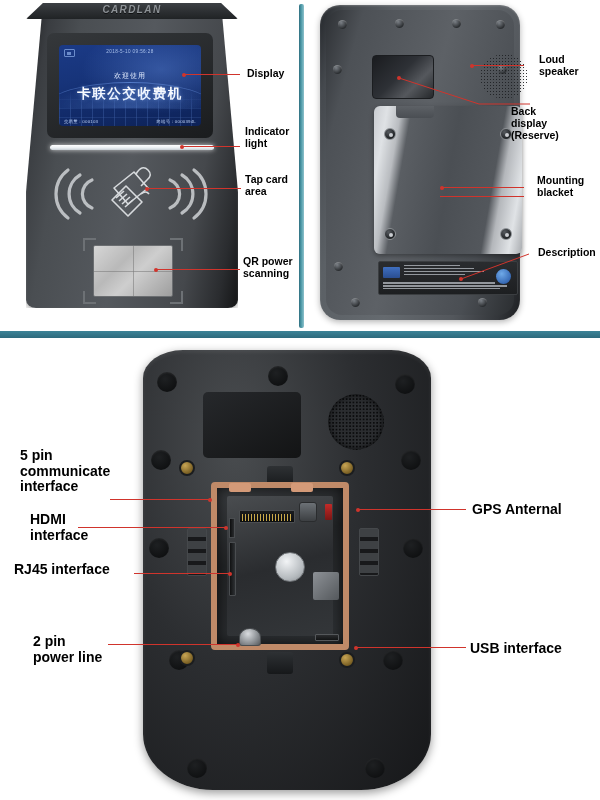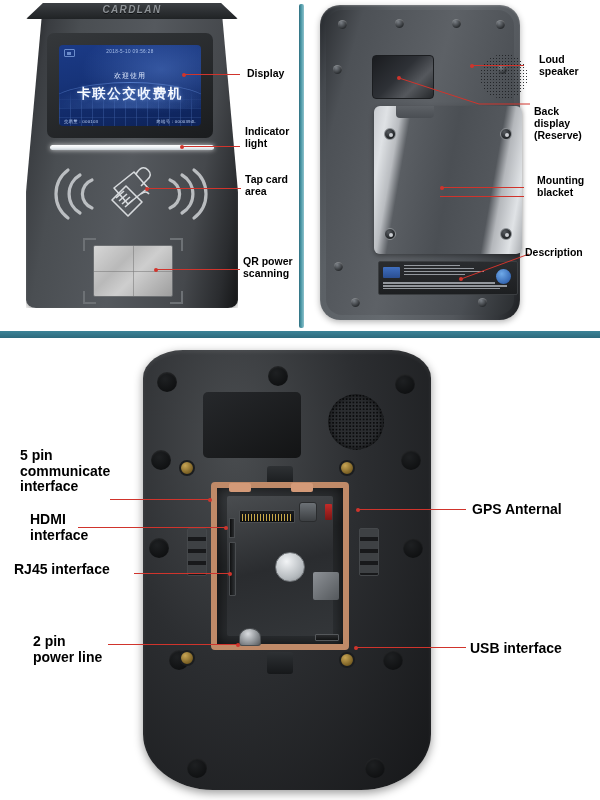--- a/index.html
+++ b/index.html
@@ -487,26 +487,26 @@
     <div class="leader" style="left:136px; top:196px; width:84px;"></div>
 
     <div class="leader-dot" style="left:155px; top:277px;"></div>
     <svg style="position:absolute; left:155px; top:250px;" width="72" height="32">
       <polyline points="2,29 70,4" fill="none" stroke="#d0342c" stroke-width="1"></polyline>
     </svg>
   </div>
 
   <div class="callout cl-sm" style="left:539px; top:54px;">Loud
 speaker</div>
-  <div class="callout cl-sm" style="left:534px; top:106px;">Back
+  <div class="callout cl-sm" style="left:511px; top:106px;">Back
 display
 (Reserve)</div>
   <div class="callout cl-sm" style="left:537px; top:175px;">Mounting
 blacket</div>
-  <div class="callout cl-sm" style="left:525px; top:247px;">Description</div>
+  <div class="callout cl-sm" style="left:538px; top:247px;">Description</div>
 
   <div class="divider-v"></div>
   <div class="divider-h"></div>
 
   <div class="panel" id="panel-bottom">
 
     <div class="bot-body">
       <div class="bot-pad"></div>
       <div class="bot-speaker"></div>
 

